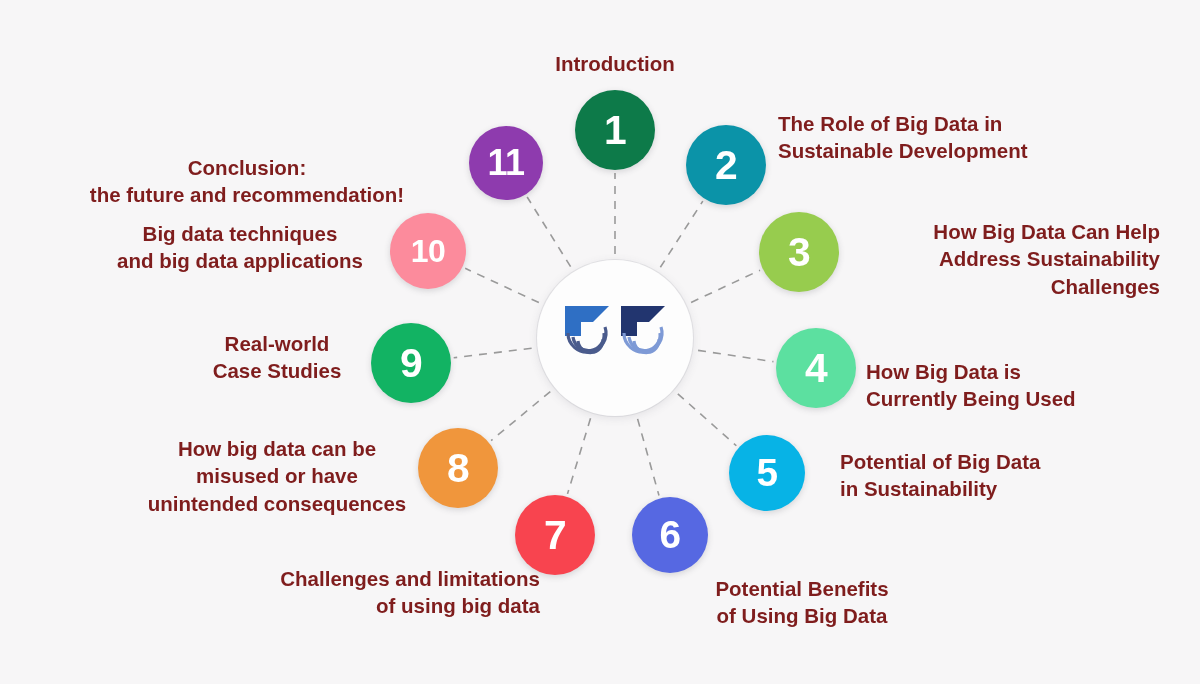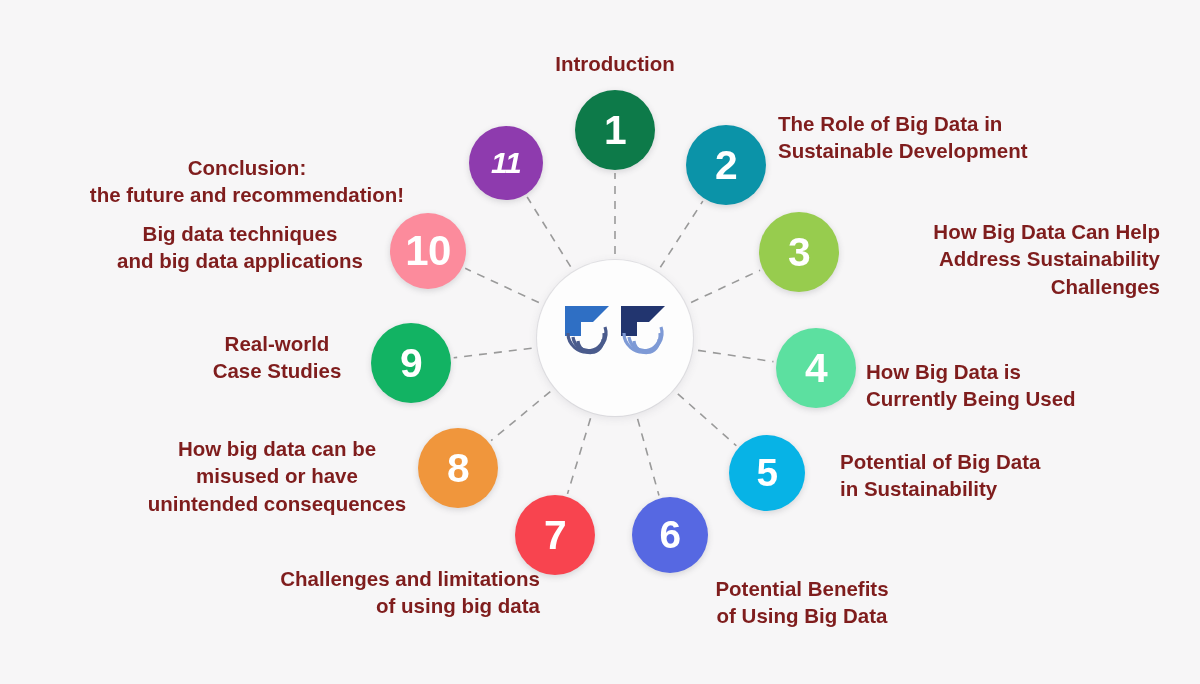--- a/index.html
+++ b/index.html
@@ -141,21 +141,21 @@
       <div class="node" style="left: 515px; top: 495px; width: 80px; height: 80px; background: rgb(248, 68, 79); font-size: 40.8px;">7</div>
       <div class="label left" style="left: 180px; top: 565px; width: 360px;">Challenges and limitations
 of using big data</div>
       <div class="node" style="left: 418px; top: 428px; width: 80px; height: 80px; background: rgb(240, 150, 60); font-size: 40.8px;">8</div>
       <div class="label center" style="left: 132px; top: 435px; width: 290px;">How big data can be
 misused  or have
 unintended consequences</div>
       <div class="node" style="left: 371px; top: 323px; width: 80px; height: 80px; background: rgb(18, 179, 99); font-size: 40.8px;">9</div>
       <div class="label center" style="left: 182px; top: 330px; width: 190px; text-align: center;">Real-world
 Case Studies</div>
-      <div class="node" style="left: 390px; top: 213px; width: 76px; height: 76px; background: rgb(252, 139, 156); font-size: 42px;">10</div>
+      <div class="node" style="left: 390px; top: 213px; width: 76px; height: 76px; background: rgb(252, 139, 156); font-size: 32px;">10</div>
       <div class="label center" style="left: 90px; top: 220px; width: 300px;">Big data techniques
 and big data applications</div>
-      <div class="node" style="left: 469px; top: 126px; width: 74px; height: 74px; background: rgb(142, 59, 174); font-size: 30px; font-style: italic;">11</div>
+      <div class="node" style="left: 469px; top: 126px; width: 74px; height: 74px; background: rgb(142, 59, 174); font-size: 36px;">11</div>
       <div class="label center" style="left: 32px; top: 118px; width: 430px; margin-top: 36px;">Conclusion:
 the future and recommendation!</div>
     </div>
 
 </div>
 
 </body></html>

